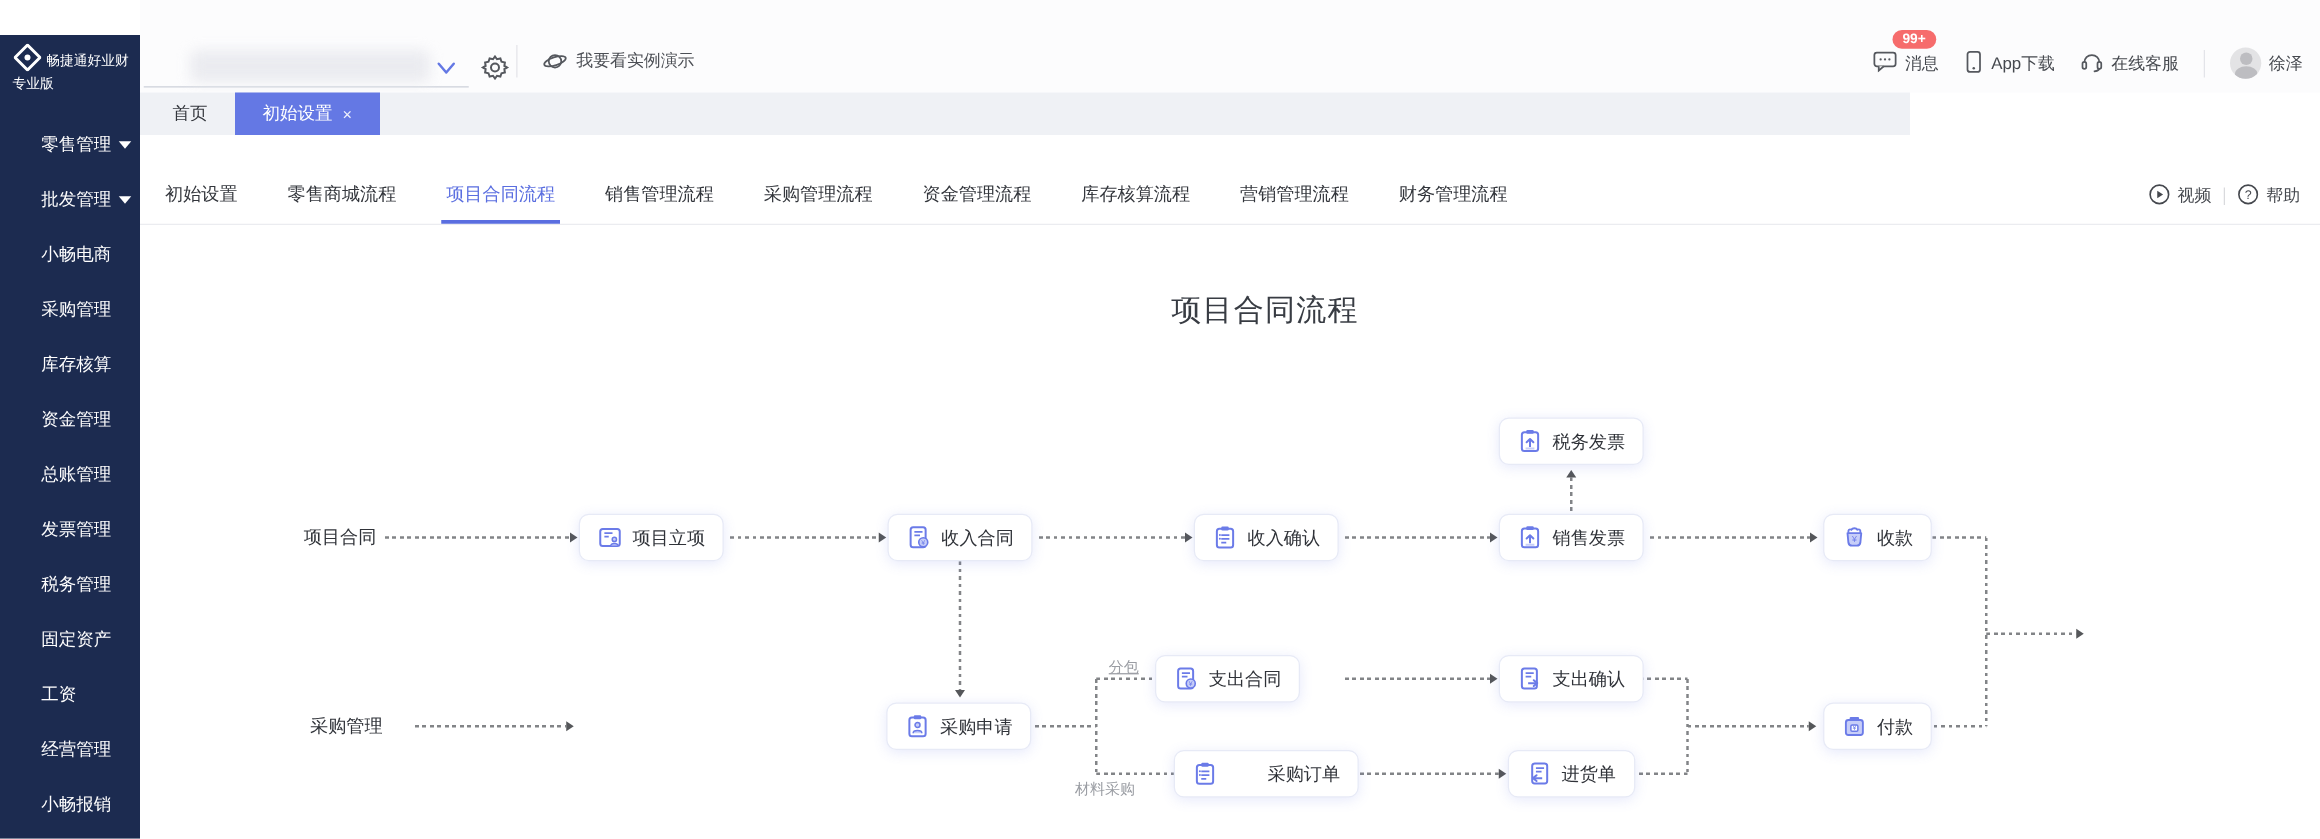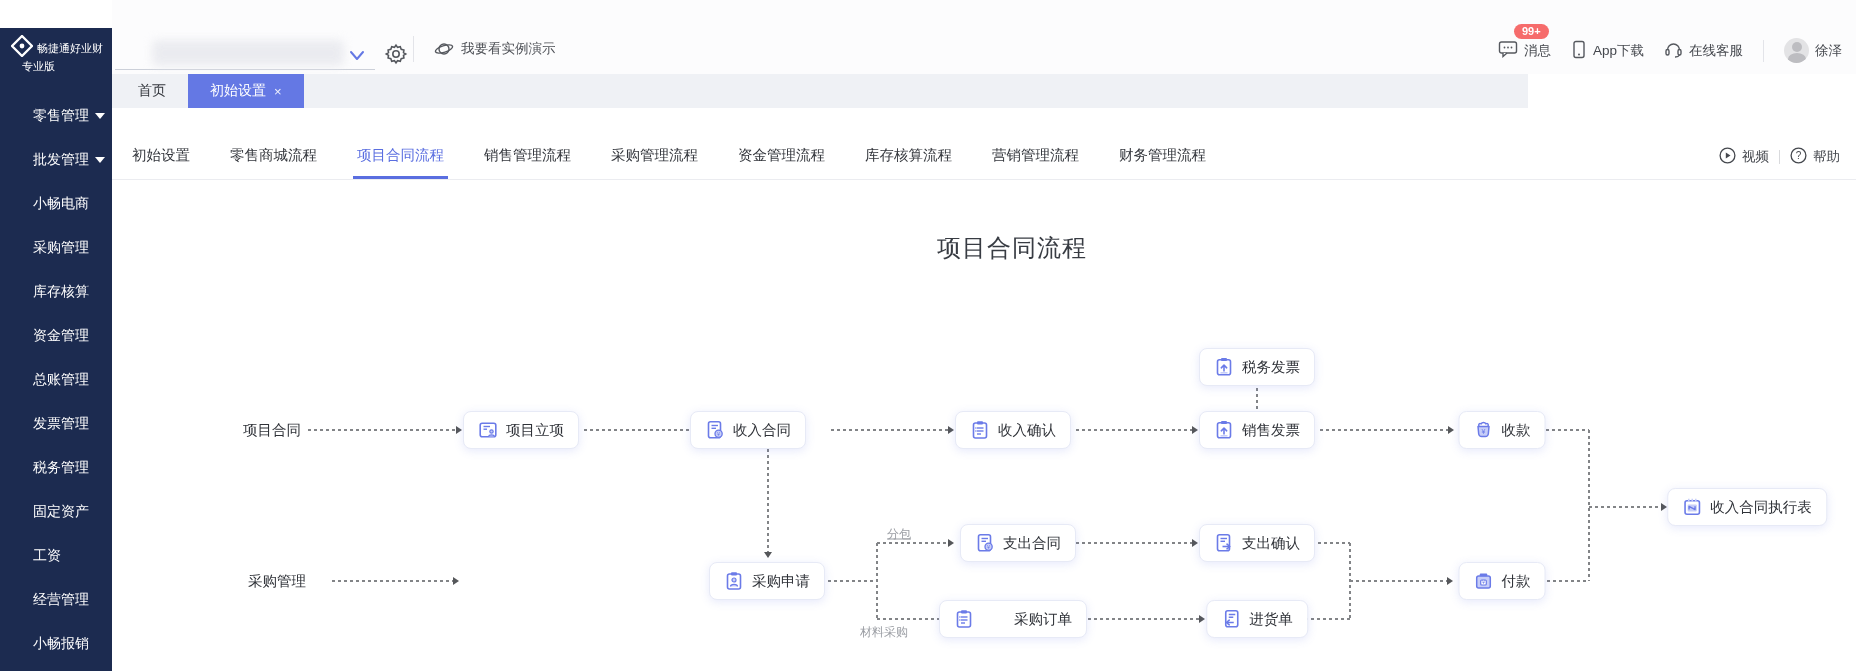--- a/index.html
+++ b/index.html
@@ -8,21 +8,21 @@
   #stage { position:relative; width:1856px; height:671px; background:#fff; }
 
   
   #topstrip { position:absolute; left:0; top:0; width:1856px; height:28px; background:#ffffff; }
 
   
   #sidebar { position:absolute; left:0; top:28px; width:112px; height:643px; background:#1c2b50; z-index:5; }
   #logo-block { position:relative; height:50px; padding:6px 8px 0 10px; color:#fff; }
   #logo-mark { position:absolute; left:11px; top:7px; width:22px; height:22px; }
   #logo-title { position:absolute; left:37px; top:13px; font-size:11px; color:#fff; white-space:nowrap; width:75px; overflow:hidden; }
-  #logo-sub { position:absolute; left:22px; top:31px; font-size:11px; color:#fff; }
+  #logo-sub { position:absolute; left:10px; top:31px; font-size:11px; color:#fff; }
   #side-menu { list-style:none; padding-top:16px; }
   #side-menu li { height:44px; display:flex; align-items:center; padding-left:33px; color:#fefefe;
     font-size:14px; cursor:pointer; white-space:nowrap; }
   .caret { display:inline-block; margin-left:6px; width:0; height:0;
     border-left:5px solid transparent; border-right:5px solid transparent; border-top:6px solid #ffffff; }
 
   
   #header { position:absolute; left:112px; top:0; width:1744px; height:74px; background:#fcfcfd; }
   #search-underline { position:absolute; left:3px; top:69px; width:260px; height:1px; background:#ccd0d9; }
   #blur-patch { position:absolute; left:40px; top:40px; width:192px; height:26px; background:#e8e9ee;
@@ -264,21 +264,21 @@
             <svg width="20" height="20" viewBox="0 0 20 20">
               <rect x="2.2" y="3.2" width="15.6" height="13.6" rx="2" fill="none" stroke="#6b7be8" stroke-width="1.6"></rect>
               <path d="M5.5 6.5 H12" stroke="#6b7be8" stroke-width="1.4"></path>
               <path d="M5.5 9.2 H9" stroke="#6b7be8" stroke-width="1.4"></path>
               <circle cx="13.5" cy="11.5" r="1.7" fill="#c7cef8" stroke="#6b7be8" stroke-width="1.2"></circle>
               <path d="M10.8 16.4 C10.8 14.3 16.2 14.3 16.2 16.4" fill="#c7cef8" stroke="#6b7be8" stroke-width="1.2"></path>
             </svg>
           </span>
           <span>项目立项</span>
         </div>
-        <div class="fnode" style="left: 636px; top: 250px; text-align: right;">
+        <div class="fnode" style="left: 656px; top: 250px; text-align: right;">
           <span style="display: inline-flex;">
             <svg width="20" height="20" viewBox="0 0 20 20">
               <rect x="3.5" y="1.8" width="12" height="16" rx="2" fill="none" stroke="#6b7be8" stroke-width="1.6"></rect>
               <path d="M6.5 5.5 H13" stroke="#6b7be8" stroke-width="1.4"></path>
               <path d="M6.5 8.3 H11" stroke="#6b7be8" stroke-width="1.4"></path>
               <circle cx="13.6" cy="13.8" r="3.6" fill="#c7cef8" stroke="#6b7be8" stroke-width="1.3"></circle>
               <text x="13.6" y="16" text-anchor="middle" font-size="5.5" fill="#6b7be8" font-family="Liberation Sans,sans-serif">¥</text>
             </svg>
           </span>
           <span>收入合同</span>
@@ -312,21 +312,21 @@
         <div class="fnode" style="left: 1390px; top: 250px;">
           <span style="display: inline-flex;">
             <svg width="20" height="20" viewBox="0 0 20 20">
               <path d="M4.5 6.5 H15.5 L14.8 14 A3 3 0 0 1 11.9 16.5 H8.1 A3 3 0 0 1 5.2 14 Z" fill="#c7cef8" stroke="#6b7be8" stroke-width="1.5" stroke-linejoin="round"></path>
               <path d="M5.5 6.3 C4.5 4.2 6 3 7.6 3.8 C8.5 2.2 11.5 2.2 12.4 3.8 C14 3 15.5 4.2 14.5 6.3" fill="none" stroke="#6b7be8" stroke-width="1.5"></path>
               <text x="10" y="13.6" text-anchor="middle" font-size="7" fill="#6b7be8" font-family="Liberation Sans,sans-serif">¥</text>
             </svg>
           </span>
           <span>收款</span>
         </div>
-        <div class="fnode" style="left: 1145px; top: 187px; align-items: center;">
+        <div class="fnode" style="left: 1145px; top: 173px; align-items: center;">
           <span style="display: inline-flex;">
             <svg width="20" height="20" viewBox="0 0 20 20">
               <rect x="3.5" y="2.8" width="13" height="15" rx="2" fill="none" stroke="#6b7be8" stroke-width="1.6"></rect>
               <rect x="7" y="1" width="6" height="3" rx="1" fill="#6b7be8"></rect>
               <path d="M10 14.5 V8.5" stroke="#6b7be8" stroke-width="1.6"></path>
               <path d="M7.3 10.8 L10 8.2 L12.7 10.8" fill="none" stroke="#6b7be8" stroke-width="1.6" stroke-linecap="round" stroke-linejoin="round"></path>
               <path d="M6.5 15.8 H13.5" stroke="#c7cef8" stroke-width="1.6"></path>
             </svg>
           </span>
           <span>税务发票</span>
@@ -335,21 +335,21 @@
           <span style="display: inline-flex;">
             <svg width="20" height="20" viewBox="0 0 20 20">
               <rect x="3.5" y="3" width="13" height="15" rx="2" fill="none" stroke="#6b7be8" stroke-width="1.6"></rect>
               <rect x="7" y="1.2" width="6" height="3.2" rx="1" fill="#6b7be8"></rect>
               <circle cx="10" cy="9" r="2" fill="#c7cef8" stroke="#6b7be8" stroke-width="1.2"></circle>
               <path d="M6.5 15.5 C6.5 12.6 13.5 12.6 13.5 15.5" fill="#c7cef8" stroke="#6b7be8" stroke-width="1.2"></path>
             </svg>
           </span>
           <span>采购申请</span>
         </div>
-        <div class="fnode" style="left: 906px; top: 363px;">
+        <div class="fnode" style="left: 870px; top: 363px;">
           <span style="display: inline-flex;">
             <svg width="20" height="20" viewBox="0 0 20 20">
               <rect x="3.5" y="1.8" width="12" height="16" rx="2" fill="none" stroke="#6b7be8" stroke-width="1.6"></rect>
               <path d="M6.5 5.5 H13" stroke="#6b7be8" stroke-width="1.4"></path>
               <path d="M6.5 8.3 H11" stroke="#6b7be8" stroke-width="1.4"></path>
               <circle cx="13.6" cy="13.8" r="3.6" fill="#c7cef8" stroke="#6b7be8" stroke-width="1.3"></circle>
               <text x="13.6" y="16" text-anchor="middle" font-size="5.5" fill="#6b7be8" font-family="Liberation Sans,sans-serif">¥</text>
             </svg>
           </span>
           <span>支出合同</span>
@@ -395,31 +395,20 @@
         <div class="fnode" style="left: 1390px; top: 401px;">
           <span style="display: inline-flex;">
             <svg width="20" height="20" viewBox="0 0 20 20">
               <rect x="3.2" y="5" width="13.6" height="12" rx="2" fill="#c7cef8" stroke="#6b7be8" stroke-width="1.5"></rect>
               <rect x="6.2" y="2.6" width="7.6" height="2.6" rx="1" fill="#6b7be8"></rect>
               <rect x="7.2" y="9" width="5.6" height="5" rx="1" fill="#fff" stroke="#6b7be8" stroke-width="1.2"></rect>
               <text x="10" y="13.2" text-anchor="middle" font-size="5.5" fill="#6b7be8" font-family="Liberation Sans,sans-serif">¥</text>
             </svg>
           </span>
           <span>付款</span>
-        </div>
-        <div class="fnode" style="left: 1635px; top: 327px;">
-          <span style="display: inline-flex;">
-            <svg width="20" height="20" viewBox="0 0 20 20">
-              <rect x="2.8" y="3.8" width="14.4" height="13.4" rx="2" fill="none" stroke="#6b7be8" stroke-width="1.6"></rect>
-              <path d="M6.5 1.8 V4.8 M10 1.8 V4.8 M13.5 1.8 V4.8" stroke="#c7cef8" stroke-width="1.6"></path>
-              <rect x="5.4" y="7.4" width="9.2" height="7" rx="1" fill="#c7cef8"></rect>
-              <path d="M6.8 12.6 L6.8 9.4 L12.8 12.6 L12.8 9.2" fill="none" stroke="#6b7be8" stroke-width="1.4" stroke-linejoin="round"></path>
-            </svg>
-          </span>
-          <span>收入合同执行表</span>
         </div>
         <div class="row-label" style="left: 160px; top: 250px;">项目合同</div>
         <div class="row-label" style="left: 165px; top: 401px;">采购管理</div>
         <div class="branch-label" style="left: 787px; top: 354px; text-decoration: underline;">分包</div>
         <div class="branch-label" style="left: 772px; top: 452px;">材料采购</div>
         <div class="edge-h" style="left: 196px; top: 249px; width: 148px;"></div>
         <div class="edge-h" style="left: 472px; top: 249px; width: 119px;"></div>
         <div class="edge-h" style="left: 719px; top: 249px; width: 117px;"></div>
         <div class="edge-h" style="left: 964px; top: 249px; width: 116px;"></div>
         <div class="edge-h" style="left: 1208px; top: 249px; width: 128px;"></div>

